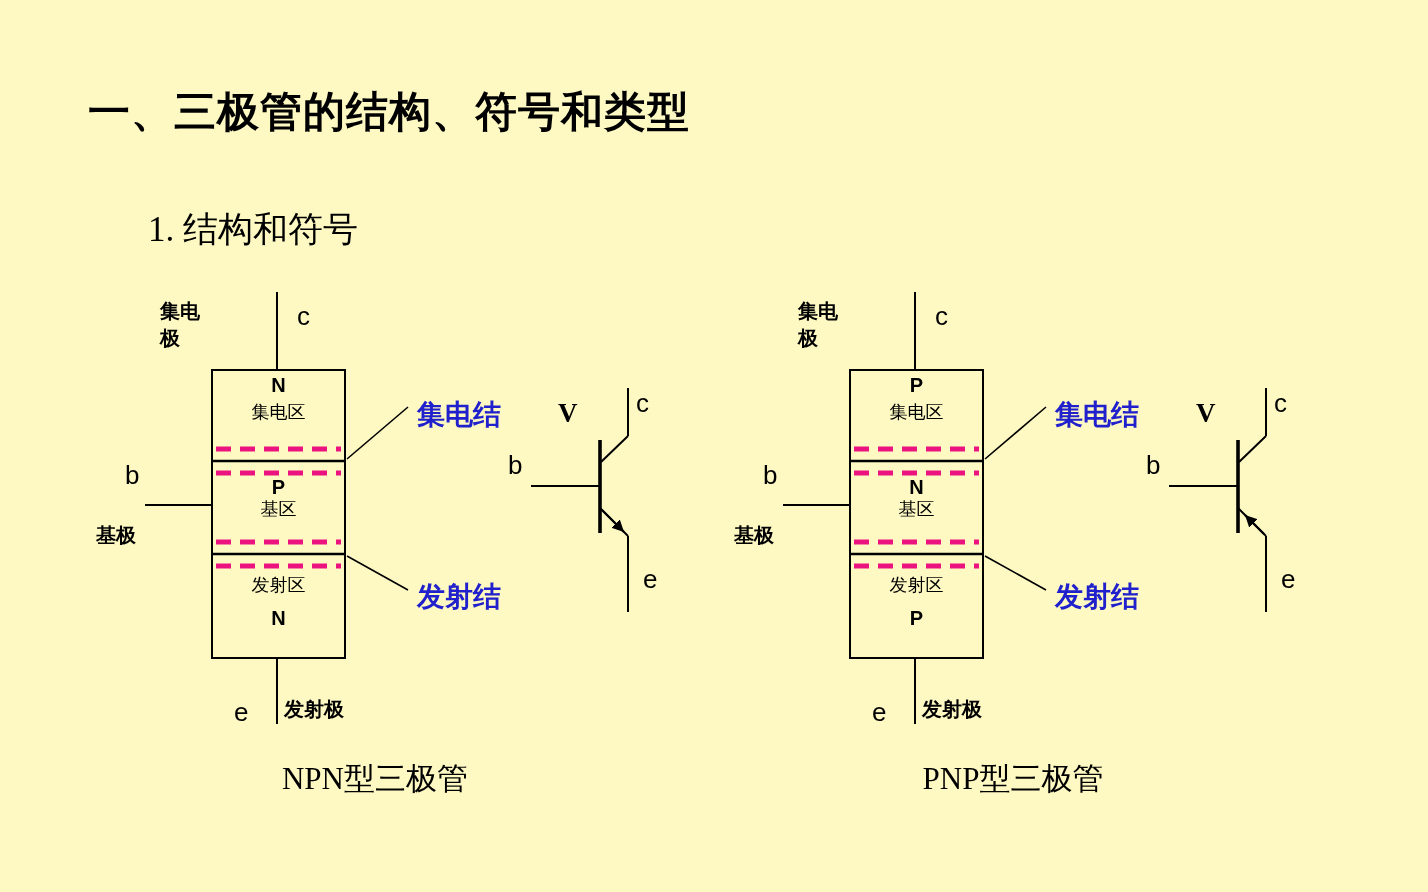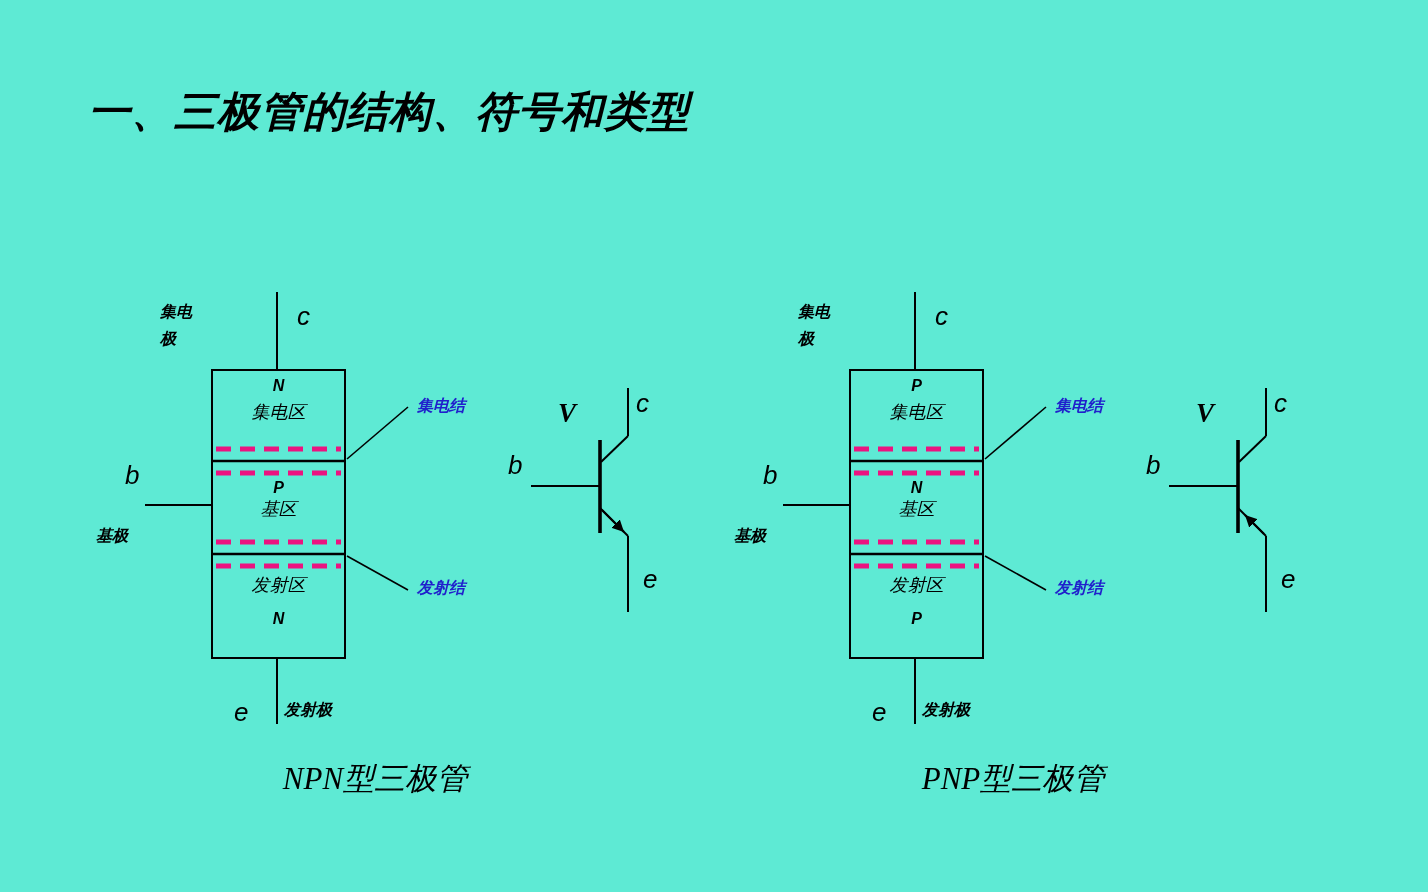--- a/index.html
+++ b/index.html
@@ -1,28 +1,28 @@
 <!DOCTYPE html>
 <html style="--junction-dash: #eb1380; --junction-label-blue: #2020cc;"><head>
 <meta charset="utf-8">
 <style>
   html,body{margin:0;padding:0;background:#fff;}
-  #canvas{position:relative;width:1428px;height:892px;background:#5eead4;overflow:hidden;
-          font-family:"Liberation Sans",sans-serif;color:#000;font-style:italic;}
+  #canvas{position:relative;width:1428px;height:892px;background:#fef9c3;overflow:hidden;
+          font-family:"Liberation Sans",sans-serif;color:#000;}
   .abs{position:absolute;white-space:nowrap;}
   .title{left:88px;top:84px;font-family:"Liberation Serif",serif;font-weight:bold;font-size:42px;letter-spacing:1px;}
   .subtitle{left:148px;top:206px;font-family:"Liberation Serif",serif;font-size:35px;}
   .diagram{position:absolute;top:0;width:0;height:0;overflow:visible;}
   .d0{left:0;} .d1{left:638px;}
   .lbl{position:absolute;white-space:nowrap;font-family:"Liberation Sans",sans-serif;}
-  .b24{font-size:16px;font-weight:bold;line-height:27px;}
+  .b24{font-size:20px;font-weight:bold;line-height:27px;}
   .r21{font-size:18px;line-height:23px;}
   .term{font-size:26px;line-height:27px;}
   .ctr{width:133px;left:212px;text-align:center;}
-  .jlabel{font-size:16px;font-weight:bold;color:var(--junction-label-blue,#2020cc);}
+  .jlabel{font-size:28px;font-weight:bold;color:var(--junction-label-blue,#2020cc);}
   .vdes{font-family:"Liberation Serif",serif;font-weight:bold;font-size:27px;}
   .caption{left:165px;top:758px;width:420px;text-align:center;font-family:"Liberation Serif",serif;font-size:31px;}
   svg line,svg rect,svg path{vector-effect:none;}
   .wire{stroke:#000;stroke-width:2;}
   .thin{stroke:#000;stroke-width:1.6;}
   .bar{stroke:#000;stroke-width:3.6;}
   .jsolid{stroke:#000;stroke-width:2.4;}
   .jdash{stroke:var(--junction-dash,#eb1380);stroke-width:5;stroke-dasharray:15 9;}
 </style>
 </head>
@@ -78,20 +78,21 @@
       <line class="wire" x1="628" y1="436" x2="601" y2="462"></line>
       <line class="bar" x1="600" y1="440" x2="600" y2="533"></line>
       <line class="wire" x1="531" y1="486" x2="600" y2="486"></line>
       <line class="wire" x1="600" y1="508" x2="628" y2="536"></line>
       <line class="wire" x1="626" y1="534" x2="607" y2="515" marker-end="url(#arrow)"></line>
       <line class="wire" x1="628" y1="536" x2="628" y2="612"></line>
     </g>
   </svg>
 
   <div class="abs title">一、三极管的结构、符号和类型</div>
+  <div class="abs subtitle">1. 结构和符号</div>
 
   <div class="diagram d0">
     <div class="lbl b24" style="left:160px;top:298px;">
       <span style="display:block">集电</span>
       <span style="display:block">极</span>
     </div>
     <div class="lbl term" style="left:297px;top:303px;">c</div>
     <div class="lbl b24 ctr" style="top:372px;">N</div>
     <div class="lbl r21 ctr" style="top:401px;">集电区</div>
     <div class="lbl b24 ctr" style="top:474px;">P</div>

